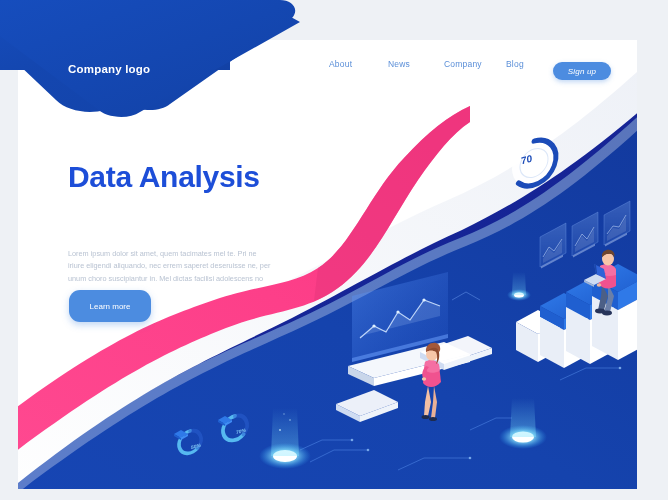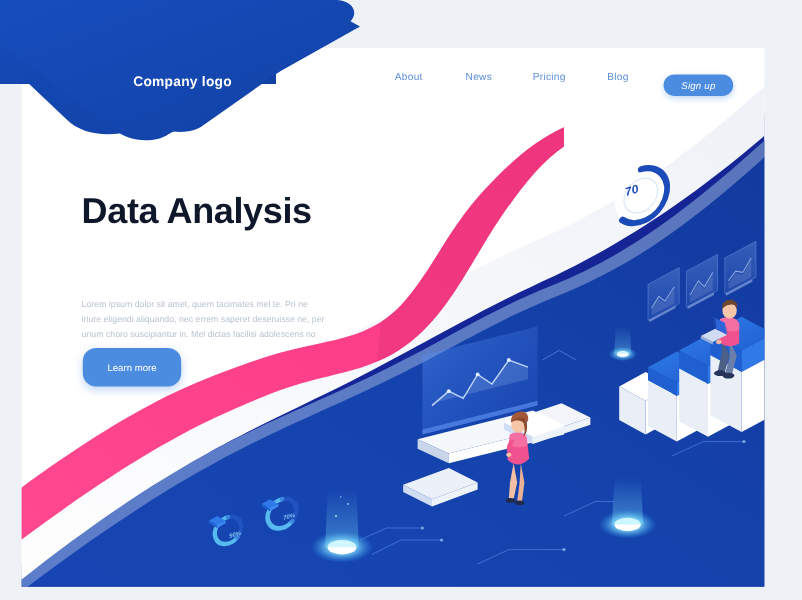--- a/index.html
+++ b/index.html
@@ -9,21 +9,20 @@
     font-family:"Liberation Sans","DejaVu Sans",sans-serif;
   }
   #stage{position:relative;width:668px;height:500px;overflow:hidden;background:#eef1f5;}
   .svgfull{position:absolute;left:0;top:0;width:668px;height:500px;}
 
   
   .logo{
     position:absolute;left:68px;top:63px;
     font-size:11.5px;font-weight:700;color:#ffffff;letter-spacing:.2px;
     z-index:40;
-    margin-left:43px;
   }
   .nav{
     position:absolute;left:320px;top:53px;width:300px;height:22px;
     z-index:40;display:flex;align-items:center;gap:0px;
   }
   .nav a{
     font-size:8.5px;color:#5b8fd8;text-decoration:none;letter-spacing:.2px;
     display:block;
   }
   .signup{
@@ -31,21 +30,21 @@
     background:#4c8ce0;color:#fff;font-size:8px;
     display:flex;align-items:center;justify-content:center;
     z-index:40;cursor:pointer;letter-spacing:.2px;
     box-shadow:0 2px 5px rgba(76,140,224,.35);
     font-style:italic;
   }
 
   
   .h1{
     position:absolute;left:68px;top:160px;
-    font-size:30px;font-weight:700;color:#0f172a;letter-spacing:-.3px;
+    font-size:30px;font-weight:700;color:#1d4ed8;letter-spacing:-.3px;
     z-index:40;white-space:nowrap;
   }
   .lead{
     position:absolute;left:68px;top:207px;width:205px;
     font-size:7.3px;line-height:12.3px;color:#b9c3d2;
     z-index:40;
     margin-top:41px;
   }
   .learn{
     position:absolute;left:69px;top:290px;width:82px;height:32px;border-radius:11px;
@@ -363,21 +362,21 @@
     <g clip-path="url(#stageClip)">
       <path d="M 668,60 L 668,500 L 300,500 Z" fill="url(#deepG)" opacity="0"></path>
     </g>
   </svg>
 
   <div class="logo">Company logo</div>
 
   <div class="nav">
     <a href="#" style="position:absolute;left:9px;">About</a>
     <a href="#" style="position:absolute;left:68px;">News</a>
-    <a href="#" style="position:absolute;left:124px;">Pricing</a>
+    <a href="#" style="position:absolute;left:124px;">Company</a>
     <a href="#" style="position:absolute;left:186px;">Blog</a>
   </div>
 
   <div class="signup">Sign up</div>
 
   <div class="h1">Data Analysis</div>
   <div class="lead">Lorem ipsum dolor sit amet, quem tacimates mel te. Pri ne iriure eligendi aliquando, nec errem saperet deseruisse ne, per unum choro suscipiantur in. Mel dictas facilisi adolescens no</div>
   <div class="learn">Learn more</div>
 
   <div class="g70">70</div>

